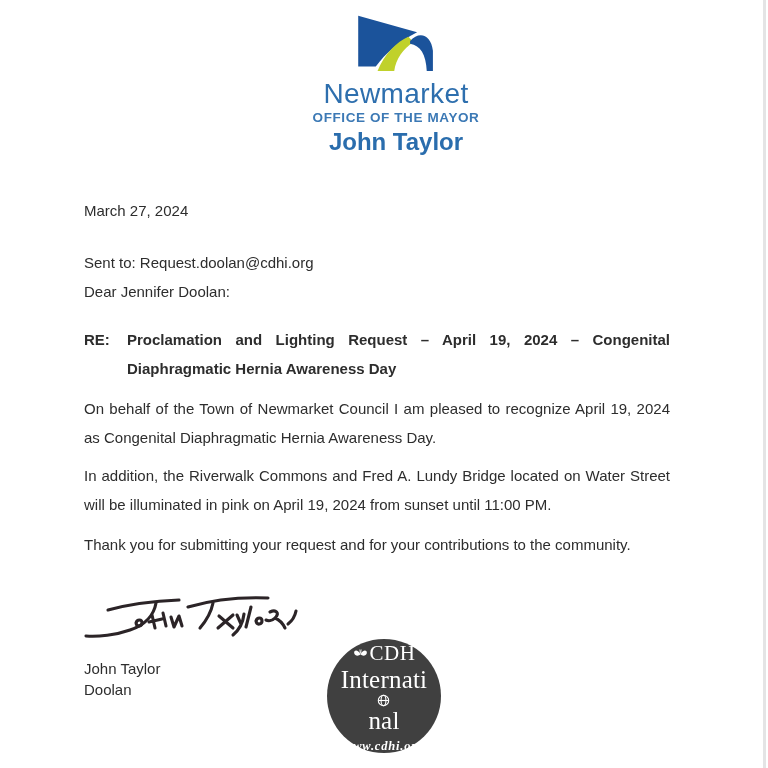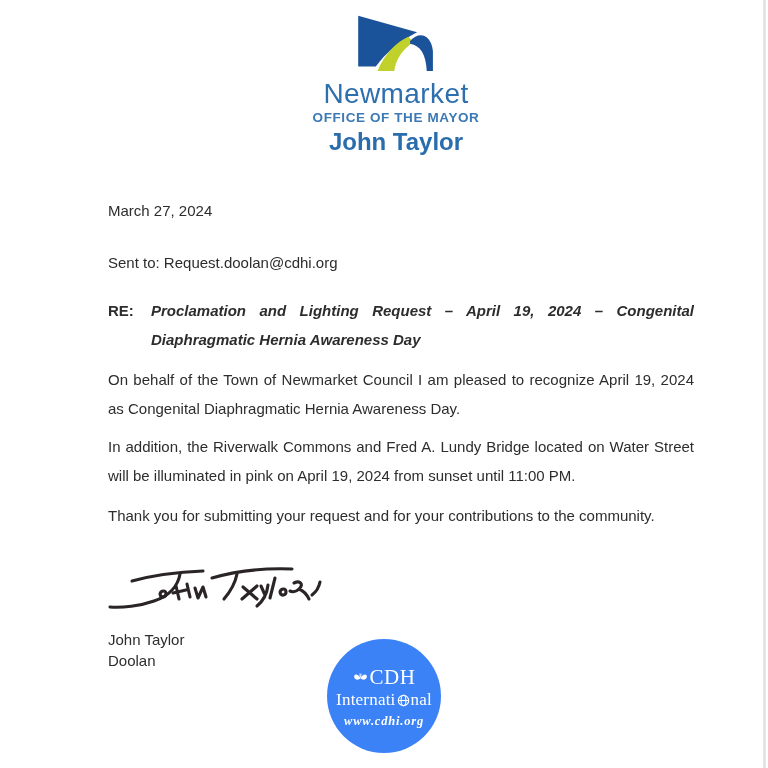--- a/index.html
+++ b/index.html
@@ -11,45 +11,45 @@
   .edge-right{position:absolute;top:0;right:2px;width:3px;height:768px;background:#e4e4e5;}
 
   
   .header{position:absolute;top:13px;left:12px;width:768px;text-align:center;}
   .logo{display:inline-block;width:88px;height:58px;}
   .brand{color:#2e6fae;font-size:28px;letter-spacing:0.4px;margin-top:3px;}
   .office{color:#3c79b5;font-size:13.5px;font-weight:600;letter-spacing:0.6px;}
   .mayor-name{color:#2a6dad;font-size:24px;font-weight:bold;margin-top:3px;}
 
   
-  .letter{position:absolute;top:196px;left:108px;width:586px;
+  .letter{position:absolute;top:196px;left:84px;width:586px;
           font-size:15px;line-height:29px;color:#2d2d2d;}
   .letter p{margin:0;}
   .sent-to{margin-top:23px !important;}
   .re{display:flex;font-weight:bold;margin-top:19px;}
   .re-label{flex:none;width:43px;}
-  .re-text{flex:1;text-align:justify;font-style:italic;}
+  .re-text{flex:1;text-align:justify;}
   .para{text-align:justify;}
   .p1{margin-top:11px !important;}
   .p2{margin-top:9px !important;}
   .p3{margin-top:11px !important;}
   .closing{margin-top:24px !important;}
 
   
   .sig-block{position:relative;margin-top:33px;height:61px;}
   .sig-svg{position:absolute;left:-2px;top:2px;}
   .signer{line-height:21px;margin-top:5px !important;}
 
   
   .watermark{position:absolute;top:639px;left:327px;width:114px;height:114px;
-             border-radius:50%;background:#3b82f6;color:#ffffff;
+             border-radius:50%;background:#404040;color:#ffffff;
              font-family:"Liberation Serif", serif;text-align:center;
              display:flex;flex-direction:column;align-items:center;justify-content:center;}
   .wm-row1{display:flex;align-items:center;gap:2px;font-size:21px;letter-spacing:0.5px;margin-top:2px;}
-  .wm-row2{display:flex;align-items:center;font-size:17px;letter-spacing:0.2px;margin-top:0;}
+  .wm-row2{display:flex;align-items:center;font-size:25px;letter-spacing:0.2px;margin-top:0;flex-direction:column;}
   .wm-url{font-size:12.5px;font-style:italic;letter-spacing:0.8px;margin-top:4px;
           font-family:Liberation Serif, serif;font-weight:bold;}
   .wm-globe{display:inline-block;margin:0 1px;}
 </style>
 </head>
 <body>
 
 <div class="page">
 
   <div class="edge-right"></div>
@@ -61,20 +61,21 @@
       <path fill="#1b539b" d="M66,32 C76,20 90,24 92,43 L92,66 L85,66 C84,47 78,37 66,35 Z"></path>
     </svg>
     <div class="brand">Newmarket</div>
     <div class="office">OFFICE OF THE MAYOR</div>
     <div class="mayor-name">John Taylor</div>
   </div>
 
   <div class="letter">
     <p class="date">March 27, 2024</p>
     <p class="sent-to">Sent to: Request.doolan@cdhi.org</p>
+    <p class="salutation">Dear Jennifer Doolan:</p>
 
     <div class="re">
       <span class="re-label">RE:</span>
       <span class="re-text">Proclamation and Lighting Request – April 19, 2024 – Congenital Diaphragmatic Hernia Awareness Day</span>
     </div>
 
     <p class="para p1">On behalf of the Town of Newmarket Council I am pleased to recognize April 19, 2024 as Congenital Diaphragmatic Hernia Awareness Day.</p>
     <p class="para p2">In addition, the Riverwalk Commons and Fred A. Lundy Bridge located on Water Street will be illuminated in pink on April 19, 2024 from sunset until 11:00 PM.</p>
     <p class="para p3">Thank you for submitting your request and for your contributions to the community.</p>
 

